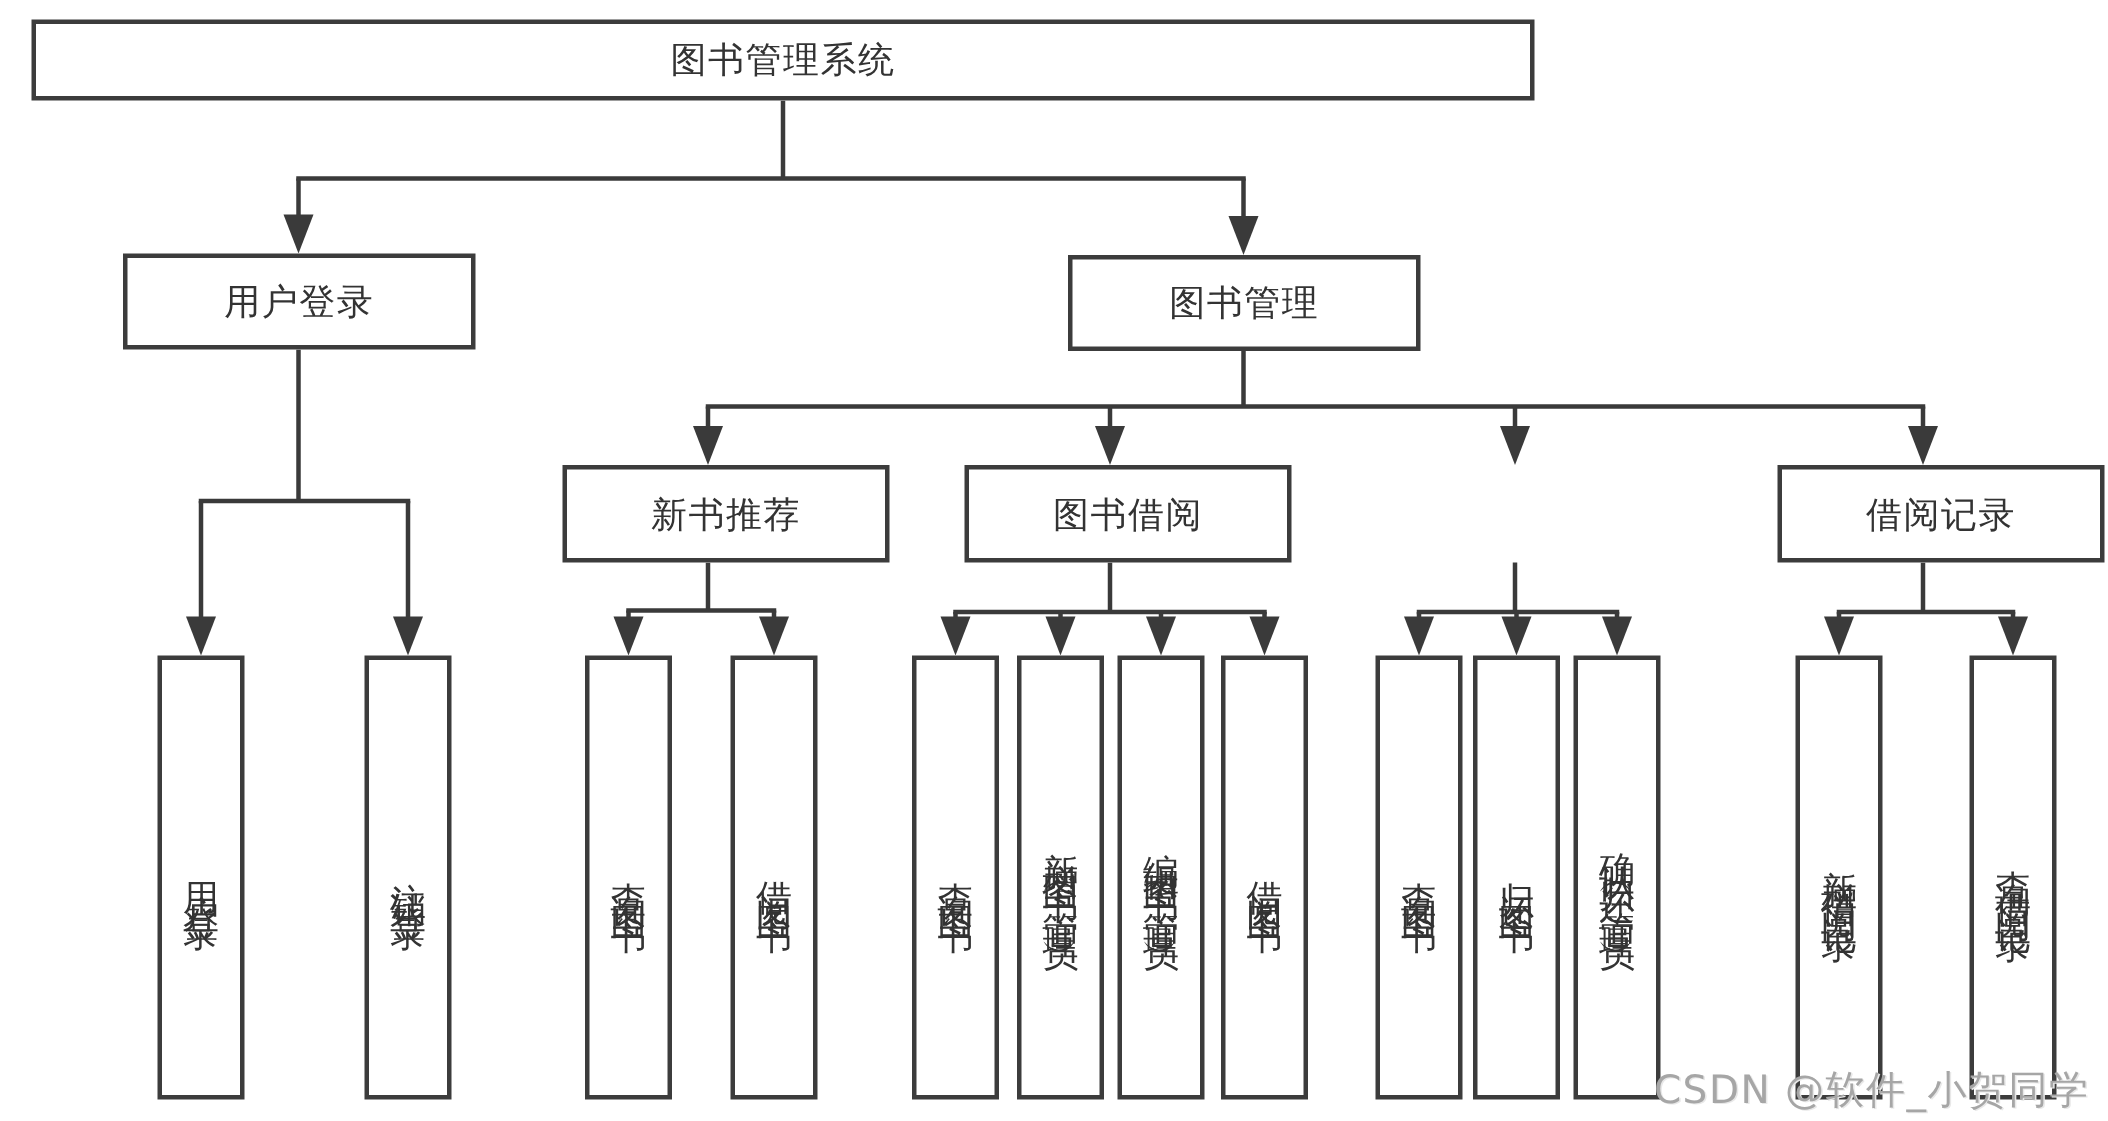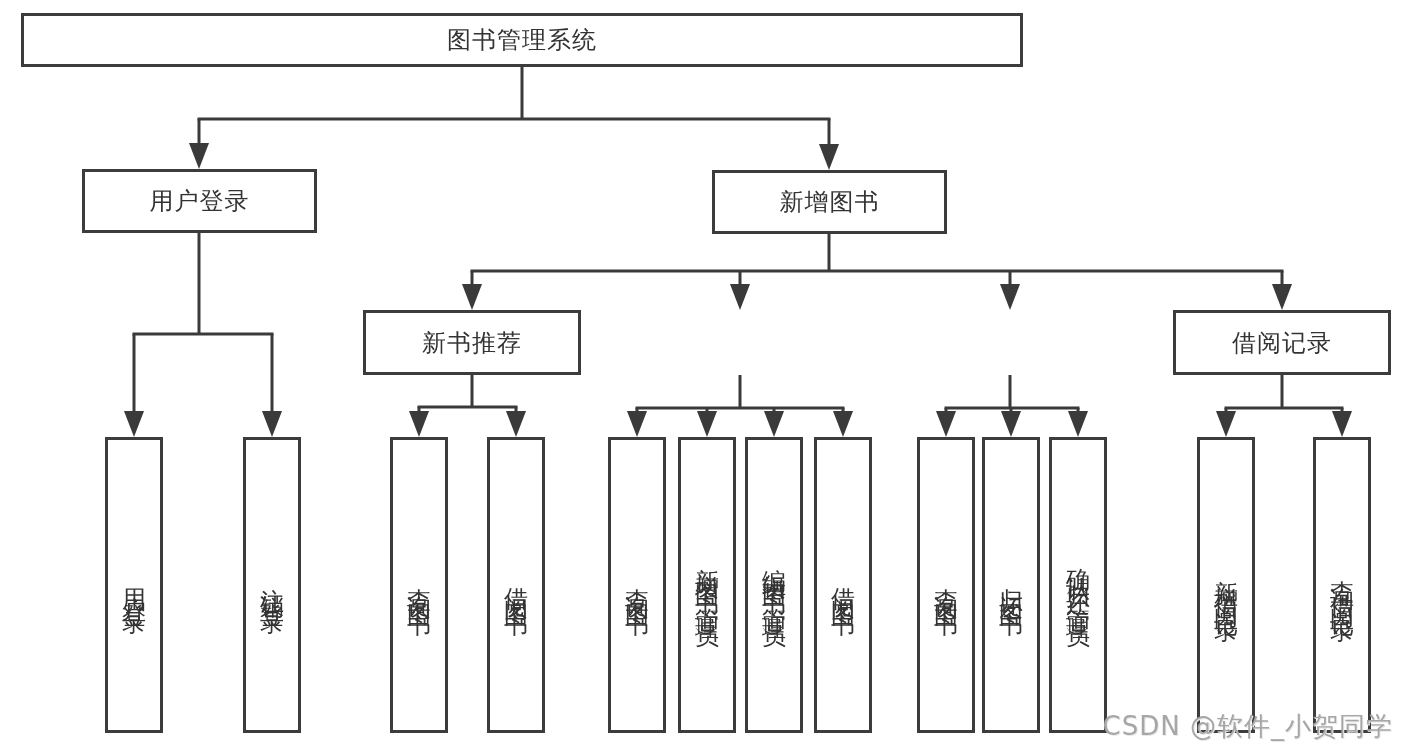--- a/index.html
+++ b/index.html
@@ -36,21 +36,21 @@
     letter-spacing:8px;
     line-height:1;
     white-space:nowrap;
   }
   
   .n-root{left:21px;top:13px;width:1002px;height:54px;}
   
   .n-user-login{left:82px;top:169px;width:235px;height:64px;}
   .n-book-mgmt{left:712px;top:170px;width:235px;height:64px;}
   
-  .lv3{top:310px;width:218px;height:65px;}
+  .lv3{top:310px;width:218px;height:65px;margin-left:12px;}
   .n-new-book{left:363px;}
   .n-book-borrow{left:631px;}
   .n-current-borrow{left:901px;}
   .n-borrow-record{left:1173px;}
   
   .leaf{top:437px;width:58px;height:296px;}
   .x105{left:105px;} .x243{left:243px;}
   .x390{left:390px;} .x487{left:487px;}
   .x608{left:608px;} .x678{left:678px;} .x745{left:745px;} .x814{left:814px;}
   .x917{left:917px;} .x982{left:982px;} .x1049{left:1049px;}
@@ -133,26 +133,29 @@
   </svg>
 
   <div class="node n-root">
     <span class="hlabel">图书管理系统</span>
   </div>
 
   <div class="node n-user-login">
     <span class="hlabel">用户登录</span>
   </div>
   <div class="node n-book-mgmt">
-    <span class="hlabel">新增图书</span>
+    <span class="hlabel">图书管理</span>
   </div>
 
   <div class="node lv3 n-new-book">
     <span class="hlabel">新书推荐</span>
   </div>
+  <div class="node lv3 n-book-borrow">
+    <span class="hlabel">图书借阅</span>
+  </div>
   <div class="node lv3 n-borrow-record">
     <span class="hlabel">借阅记录</span>
   </div>
 
   <div class="node leaf x105">
     <span class="vlabel">用户登录</span>
   </div>
   <div class="node leaf x243">
     <span class="vlabel">注销登录</span>
   </div>

